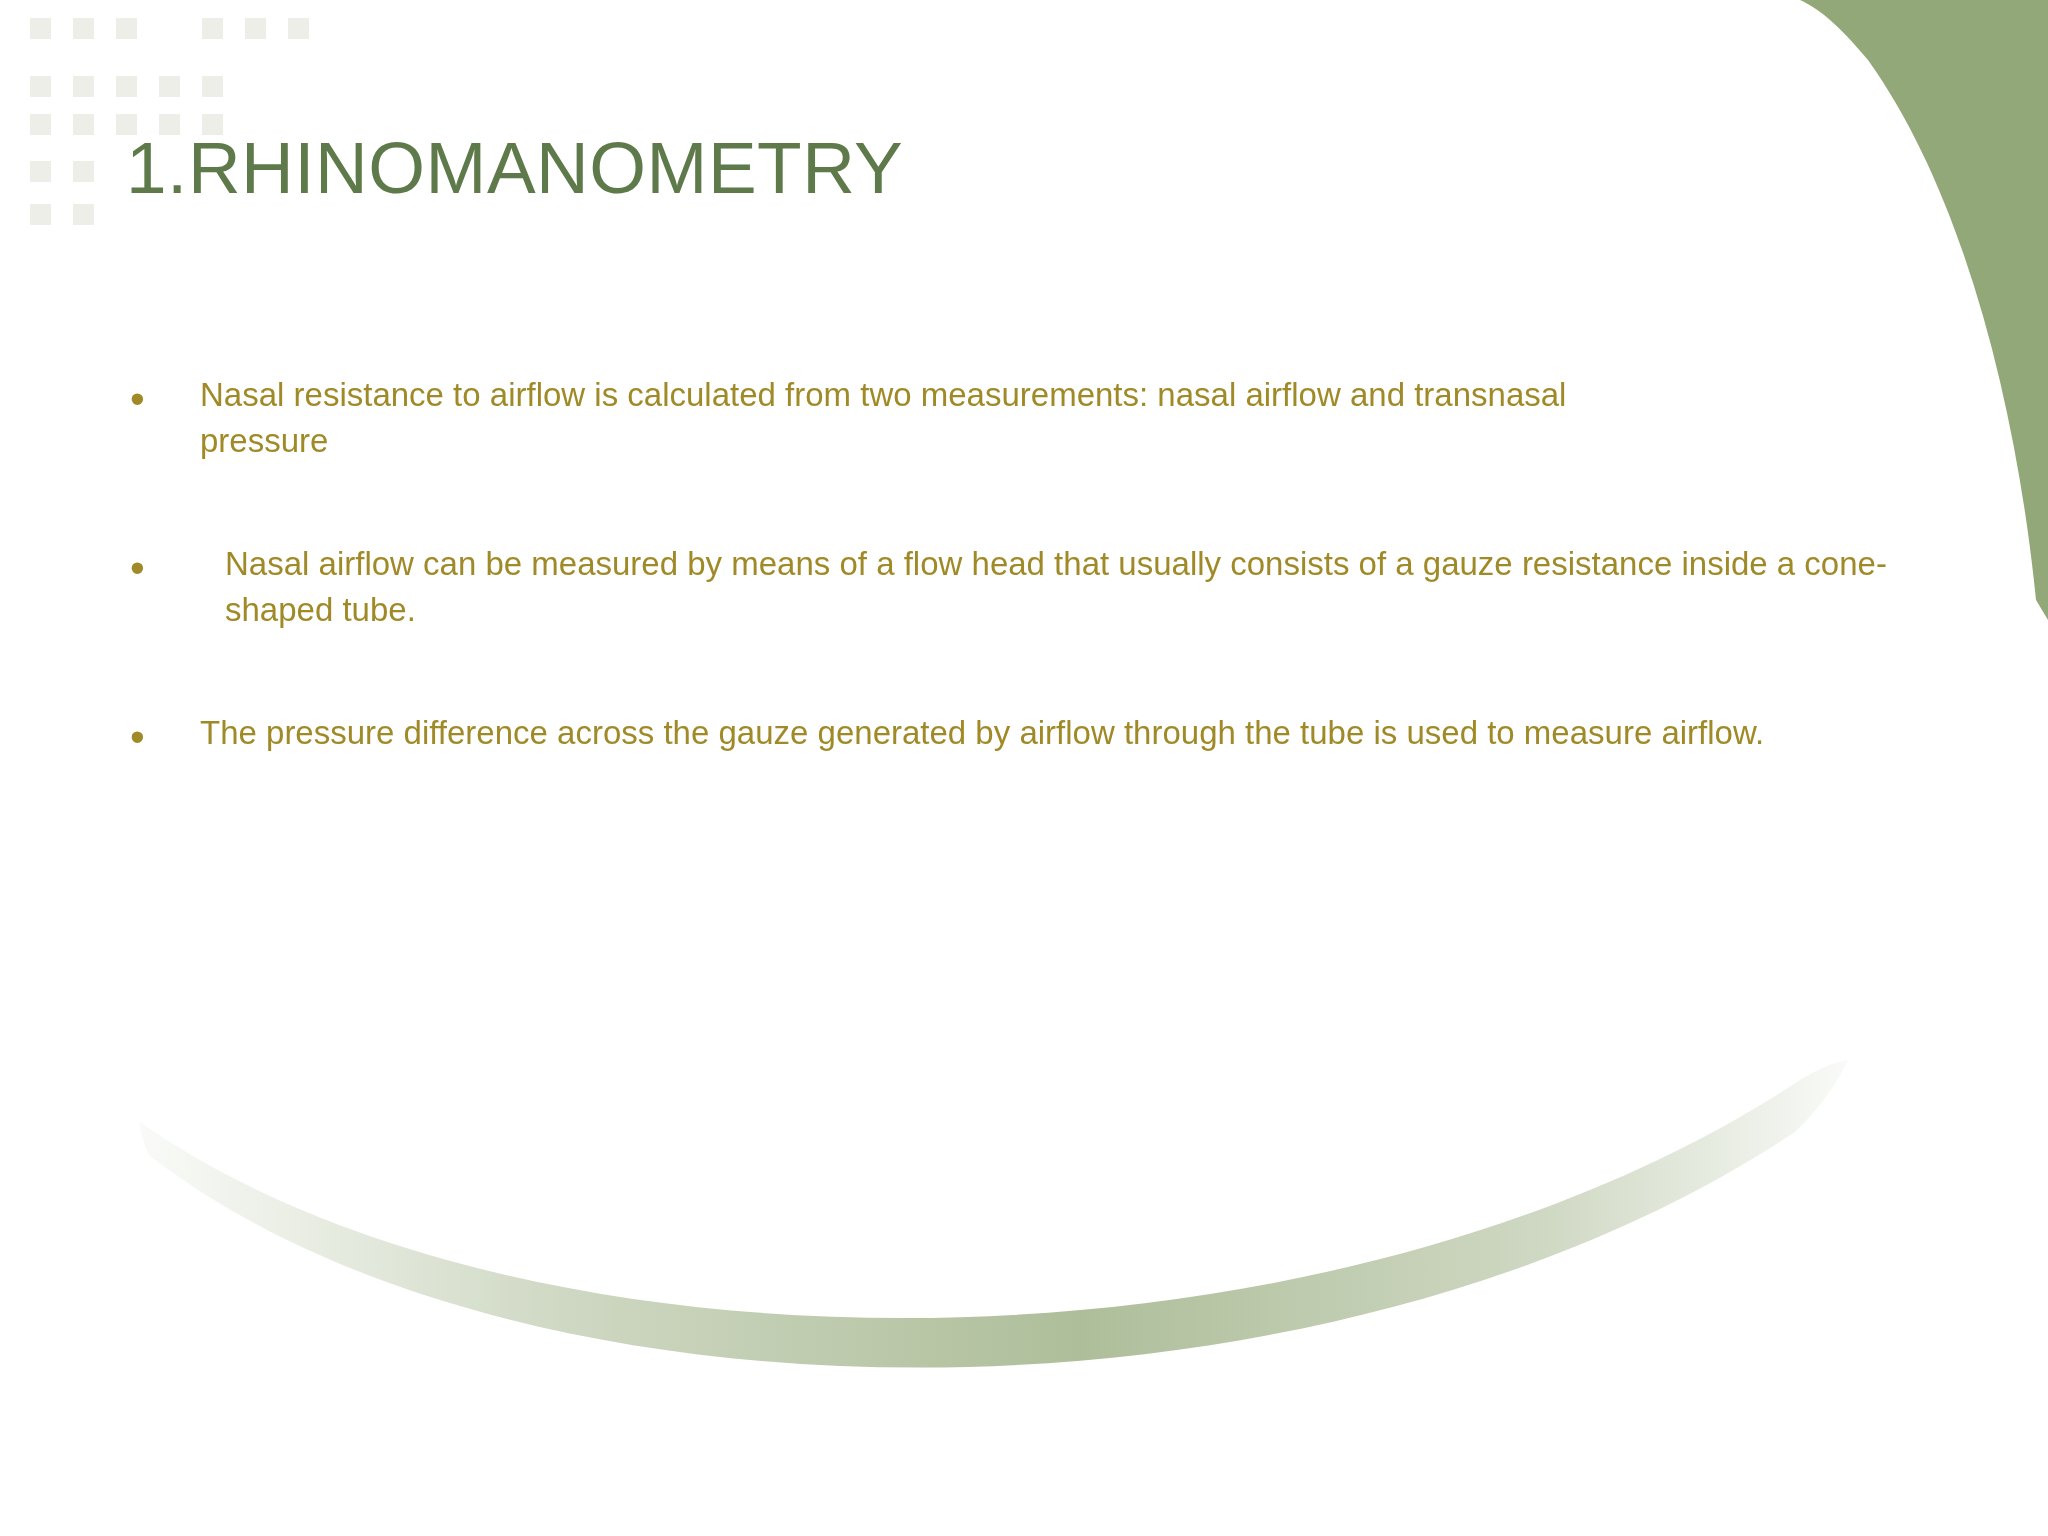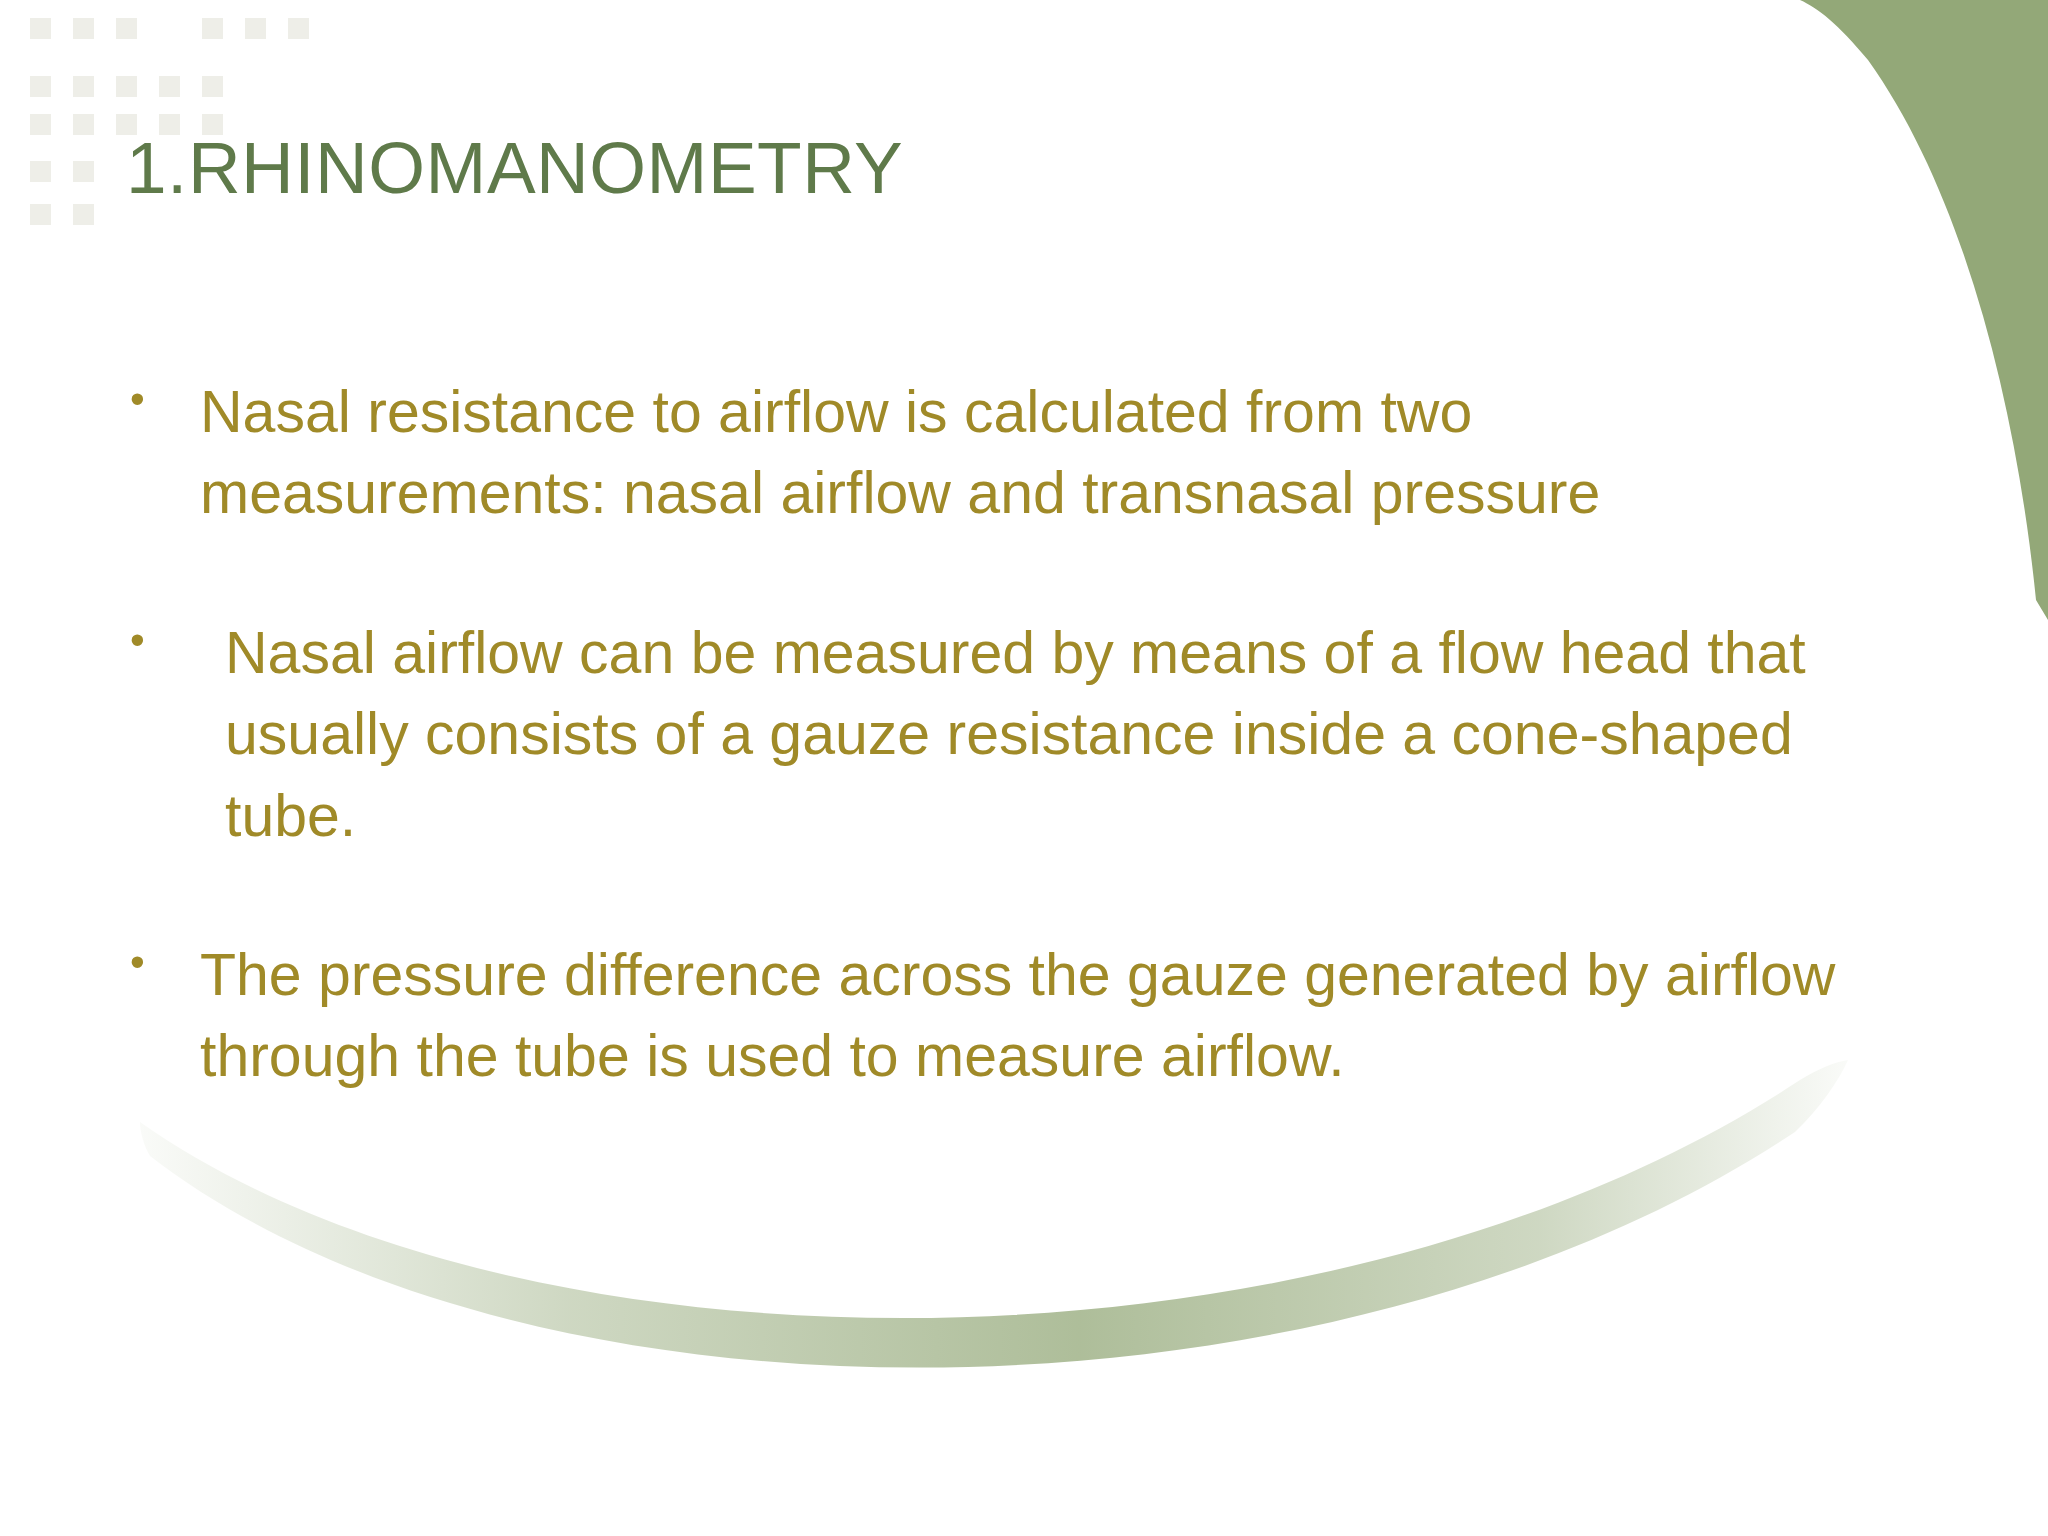--- a/index.html
+++ b/index.html
@@ -89,21 +89,21 @@
     color: #a08a28;
     font-size: 42px;
     line-height: 1.28;
     text-align: left;
     padding-left: 10px;
     box-sizing: border-box;
   }
   .bullet-text {
     flex: 1 1 auto;
     color: #a08a28;
-    font-size: 59px;
+    font-size: 33px;
     line-height: 1.38;
     max-width: 1700px;
   }
   .bullet-row.b1 .bullet-text { max-width: 1420px; }
   .bullet-row.b2 .bullet-text { max-width: 1690px; margin-left: 25px; }
   .bullet-row.b3 .bullet-text { max-width: 1745px; }
 </style>
 </head>
 <body>
 

